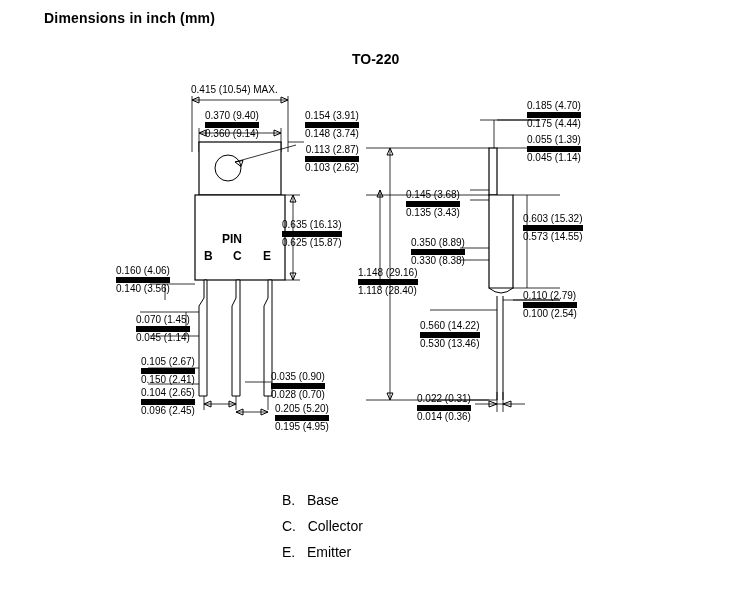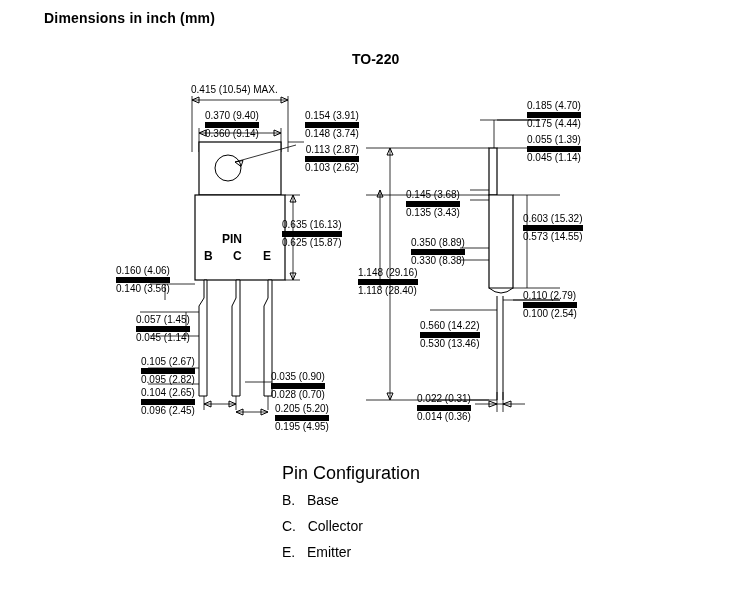--- a/index.html
+++ b/index.html
@@ -212,27 +212,27 @@
     <span>0.635 (16.13)</span>
     <span class="l2">0.625 (15.87)</span>
   </div>
 
   <div class="dim" style="left:116px; top:265px;">
     <span>0.160 (4.06)</span>
     <span class="l2">0.140 (3.56)</span>
   </div>
 
   <div class="dim" style="left:136px; top:314px;">
-    <span>0.057 (1.45)</span>
+    <span>0.070 (1.45)</span>
     <span class="l2">0.045 (1.14)</span>
   </div>
 
   <div class="dim" style="left:141px; top:356px;text-align:right;">
     <span>0.105 (2.67)</span>
-    <span class="l2">0.095 (2.82)</span>
+    <span class="l2">0.150 (2.41)</span>
   </div>
 
   <div class="dim" style="left:141px; top:387px;">
     <span>0.104 (2.65)</span>
     <span class="l2">0.096 (2.45)</span>
   </div>
 
   <div class="dim" style="left:271px; top:371px;">
     <span>0.035 (0.90)</span>
     <span class="l2">0.028 (0.70)</span>
@@ -286,21 +286,20 @@
   <div class="dim" style="left:420px; top:320px;">
     <span>0.560 (14.22)</span>
     <span class="l2">0.530 (13.46)</span>
   </div>
 
   <div class="dim" style="left:417px; top:393px;">
     <span>0.022 (0.31)</span>
     <span class="l2">0.014 (0.36)</span>
   </div>
 
-  <div class="pincfg" style="left:282px; top:461px; font-size:18px;">Pin Configuration</div>
 
   <div class="pincfg" style="left:282px; top:488px;">
     <span>B.</span>
     &nbsp;
     <span>Base</span>
   </div>
 
   <div class="pincfg" style="left:282px; top:540px;">
     <span>E.</span>
     &nbsp;

